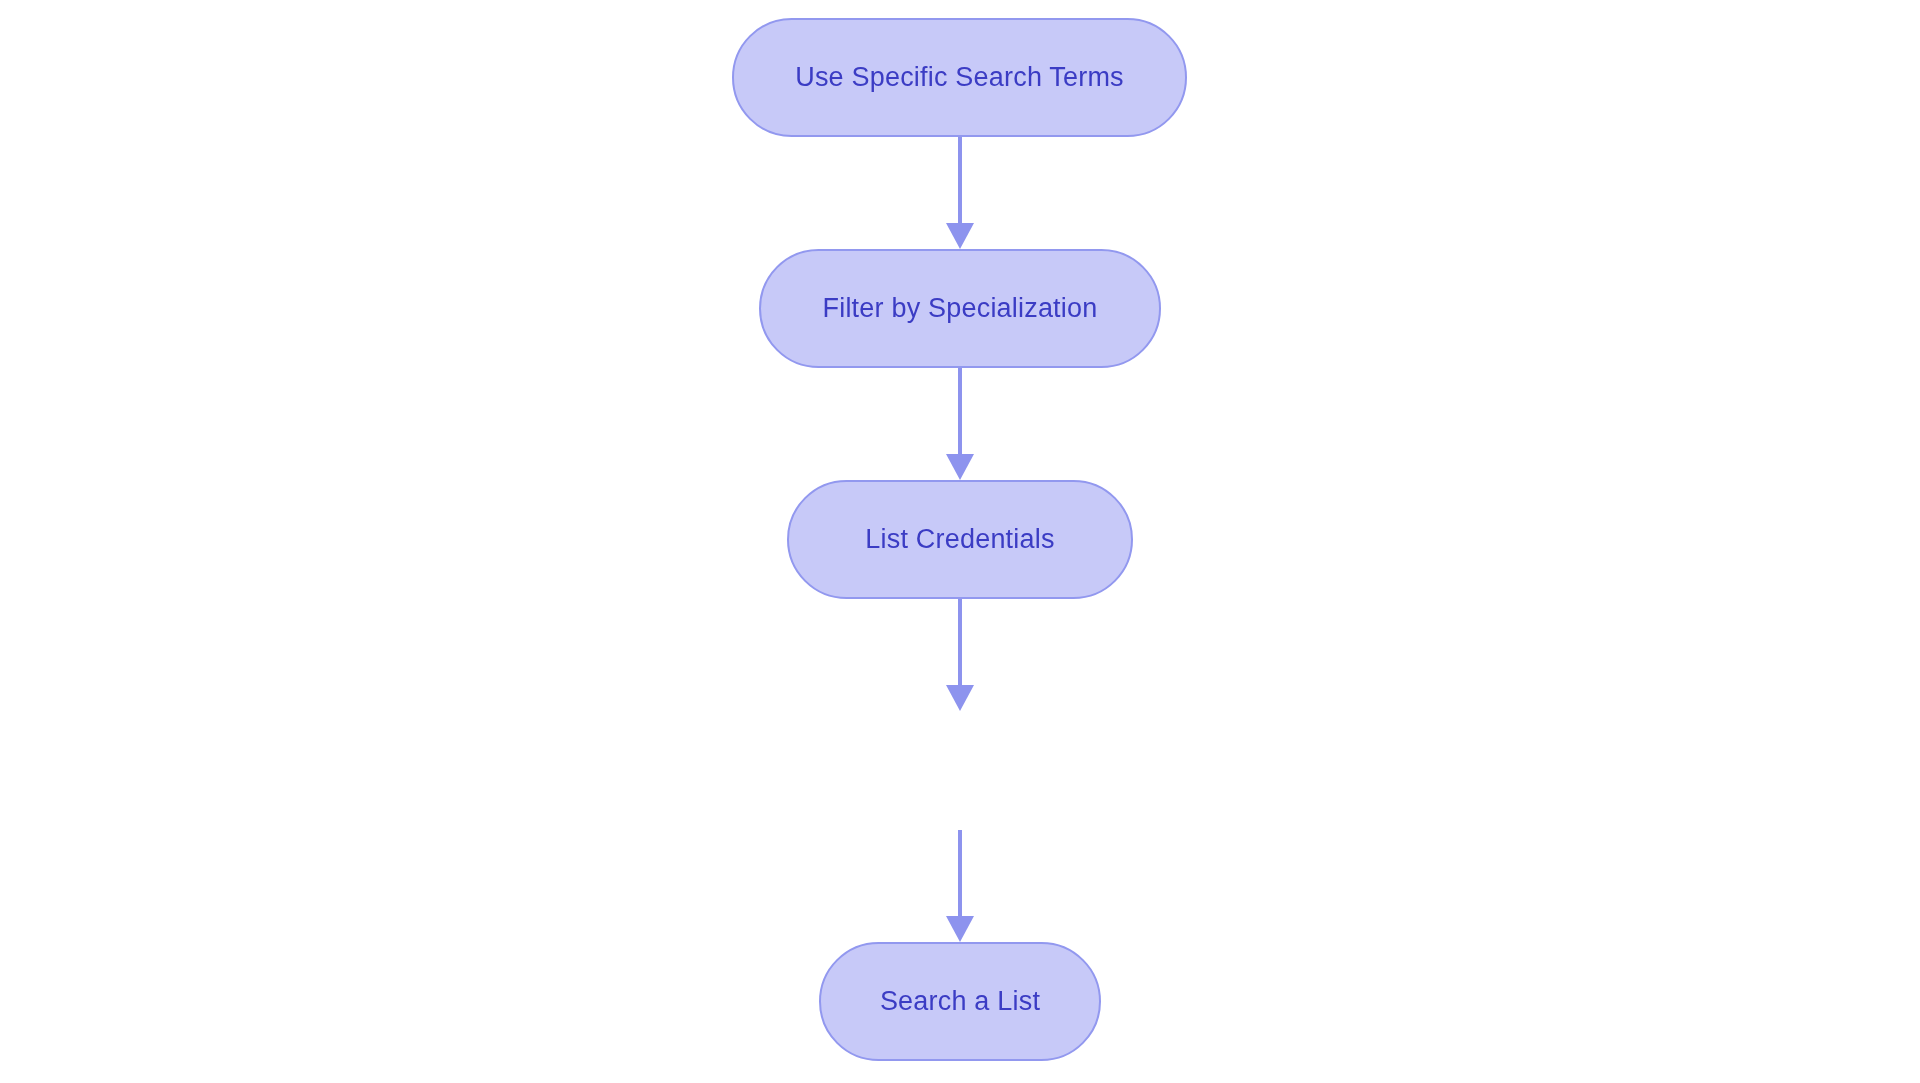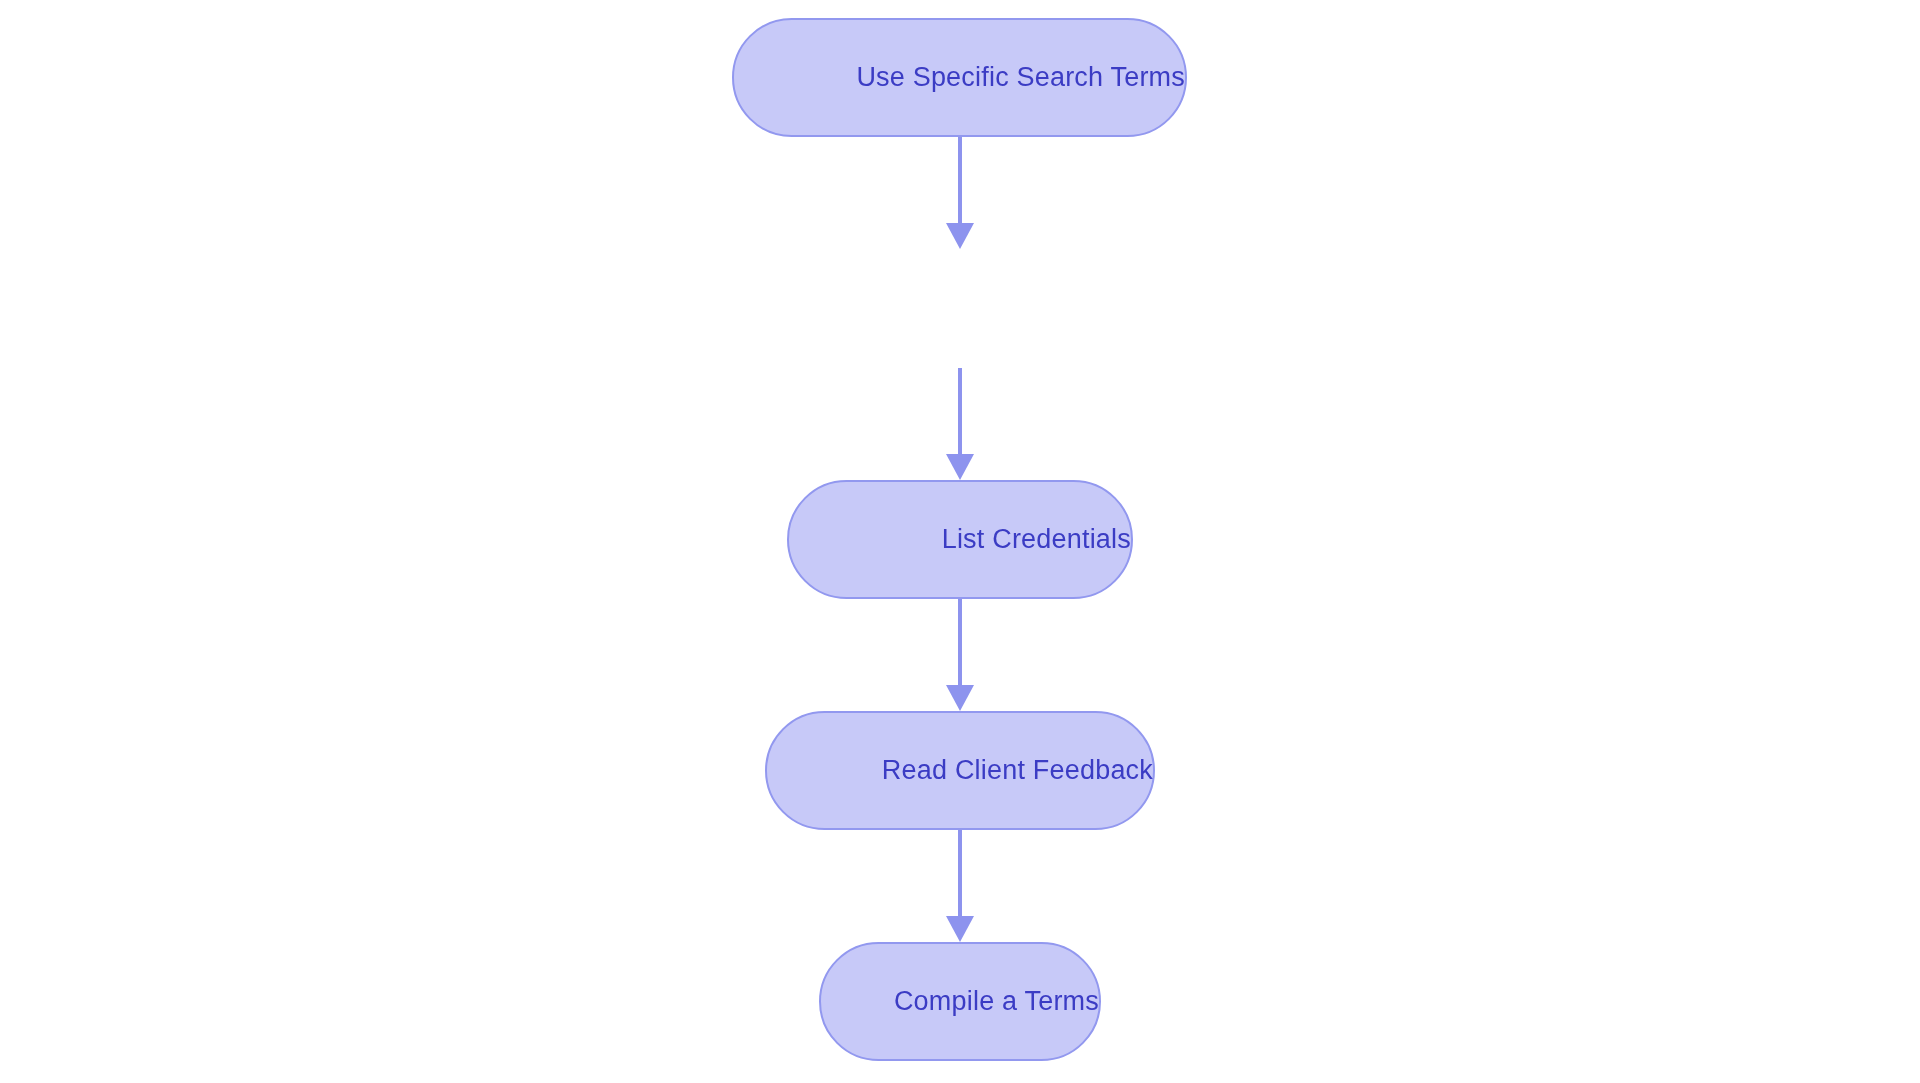--- a/index.html
+++ b/index.html
@@ -17,21 +17,21 @@
     background: var(--bg, #ffffff);
   }
   .node {
     position: absolute;
     height: 119px;
     background: var(--node-fill, #c7c9f8);
     border: 2px solid var(--node-border, #9298ef);
     border-radius: 60px;
     display: flex;
     align-items: center;
-    justify-content: flex-end;
+    justify-content: center;
   }
   .node-label {
     color: var(--node-text, #3b3cc4);
     font-size: 27px;
     font-weight: 400;
     letter-spacing: 0.2px;
     white-space: nowrap;
   }
   .arrow {
     position: absolute;
@@ -60,41 +60,41 @@
 
   <div class="node" style="left:732px; top:18px; width:455px;">
     <span class="node-label">Use Specific Search Terms</span>
   </div>
 
   <div class="arrow" style="left:946px; top:137px; height:112px;">
     <div class="arrow-line"></div>
     <div class="arrow-head"></div>
   </div>
 
+  <div class="node" style="left:759px; top:249px; width:402px;">
+    <span class="node-label">Filter by Specialization</span>
+  </div>
 
   <div class="arrow" style="left:946px; top:368px; height:112px;">
     <div class="arrow-line"></div>
     <div class="arrow-head"></div>
   </div>
 
   <div class="node" style="left:787px; top:480px; width:346px;">
     <span class="node-label">List Credentials</span>
   </div>
 
   <div class="arrow" style="left:946px; top:599px; height:112px;">
     <div class="arrow-line"></div>
     <div class="arrow-head"></div>
   </div>
 
-  <div class="node" style="left:765px; top:711px; width:390px;">
-    <span class="node-label">Read Client Feedback</span>
-  </div>
 
   <div class="arrow" style="left:946px; top:830px; height:112px;">
     <div class="arrow-line"></div>
     <div class="arrow-head"></div>
   </div>
 
   <div class="node" style="left:819px; top:942px; width:282px;">
-    <span class="node-label">Compile a Terms</span>
+    <span class="node-label">Search a List</span>
   </div>
 
 </div>
 
 </body></html>

